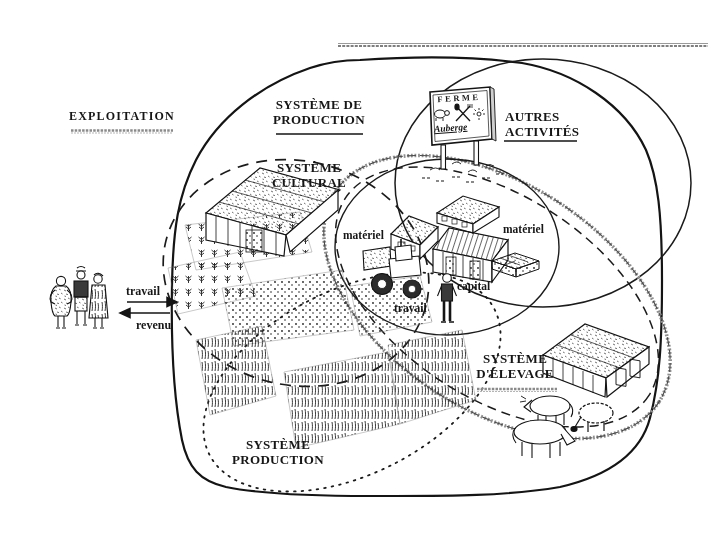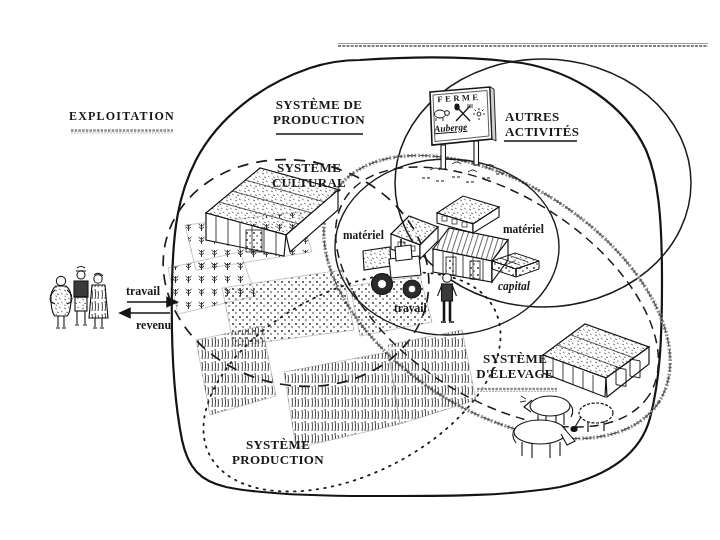--- a/index.html
+++ b/index.html
@@ -233,21 +233,21 @@
 </div>
 
 <div class="lbl big center" style="left:265px;top:161px;width:88px;">
   <span>SYSTÈME</span>
   <span>CULTURAL</span>
 </div>
 
 
 <div class="lbl small" style="left:343px;top:229px;">matériel</div>
 <div class="lbl small" style="left:503px;top:223px;">matériel</div>
-<div class="lbl small" style="left:498px;top:280px;font-style:italic;">capital</div>
+<div class="lbl small" style="left:457px;top:280px;">capital</div>
 <div class="lbl small" style="left:394px;top:302px;">travail</div>
 
 <div class="lbl big center" style="left:468px;top:352px;width:94px;">
   <span>SYSTÈME</span>
   <span>D'ÉLEVAGE</span>
 </div>
 
 <div class="lbl big center" style="left:226px;top:438px;width:104px;">
   <span>SYSTÈME</span>
   <span>PRODUCTION</span>

